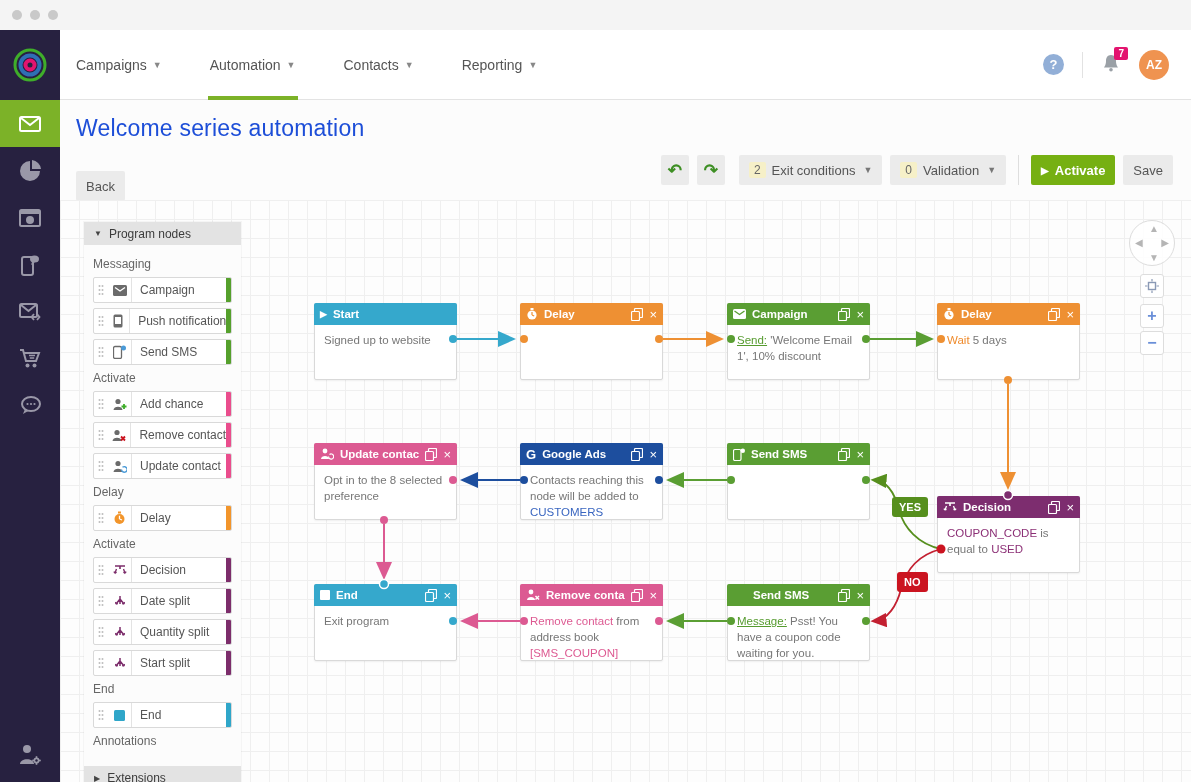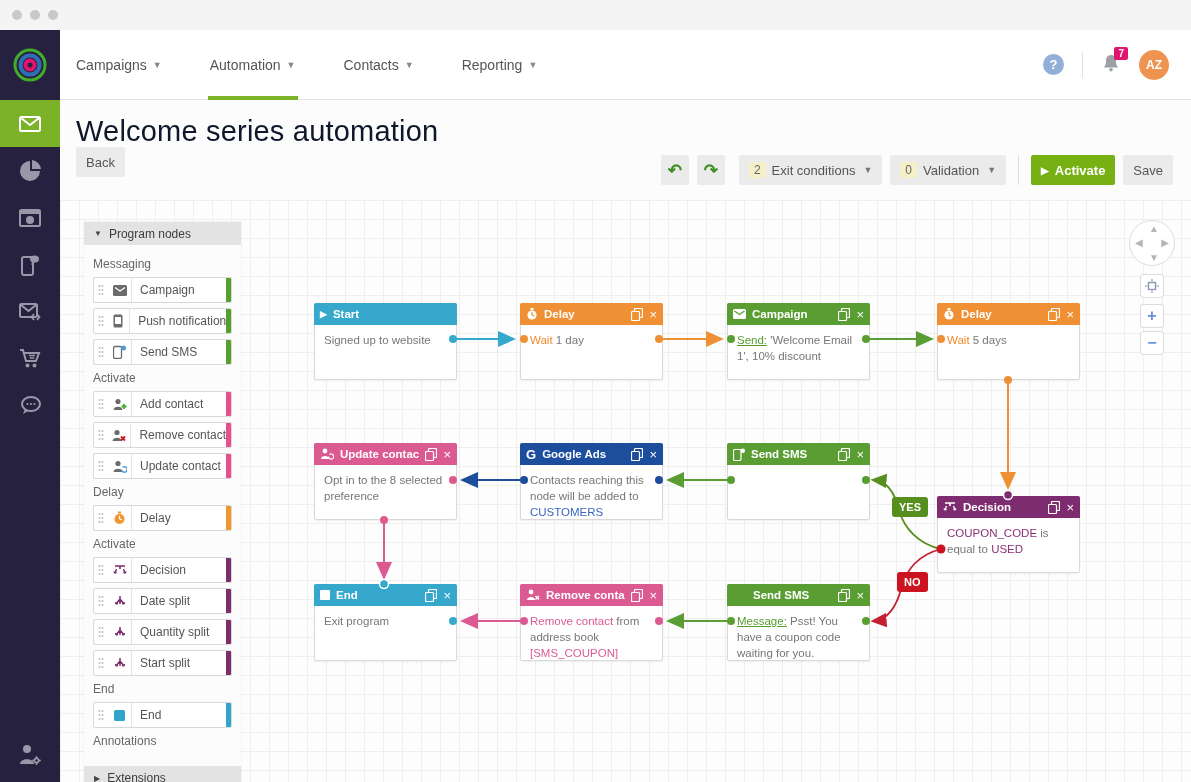--- a/index.html
+++ b/index.html
@@ -26,23 +26,23 @@
   .nav-item.active::after { content:""; position:absolute; left:22px; right:22px; bottom:0; height:4px; background:#7cb228; }
   .nav-right { margin-left:auto; display:flex; align-items:center; gap:18px; padding-right:22px; }
   .help-ic { width:21px; height:21px; border-radius:50%; background:#92afd7; color:#fff; font-size:13px; font-weight:bold; display:flex; align-items:center; justify-content:center; cursor:pointer; }
   .nav-divider { width:1px; height:26px; background:#e2e2e2; }
   .bell-wrap { position:relative; cursor:pointer; }
   .badge { position:absolute; top:-6px; right:-7px; background:#e3146f; color:#fff; font-size:10px; font-weight:bold; padding:1px 4px; border-radius:2px; }
   .avatar { width:30px; height:30px; border-radius:50%; background:#ef9350; color:#fff; font-size:12px; font-weight:bold; display:flex; align-items:center; justify-content:center; cursor:pointer; }
 
   
   .pagehead { position:absolute; left:60px; top:100px; width:1131px; height:100px; background:#fcfcfc; }
-  .page-title { position:absolute; left:16px; top:15px; font-size:29px; font-weight:400; color:#0f172a; letter-spacing:.2px; }
+  .page-title { position:absolute; left:16px; top:15px; font-size:23px; font-weight:400; color:#1d4ed8; letter-spacing:.2px; }
   .btn { display:inline-flex; align-items:center; justify-content:center; gap:6px; height:30px; background:#ebebeb; border:0; border-radius:2px; font-size:13px; color:#555; padding:0 10px; cursor:pointer; font-family:inherit; }
-  .back-btn { position:absolute; left:16px; top:47px; }
+  .back-btn { position:absolute; left:16px; top:71px; }
   .tools { position:absolute; right:18px; top:55px; display:flex; align-items:center; gap:8px; }
   .undo-redo { font-size:17px; font-weight:bold; color:#3e8f24; width:28px; padding:0; }
   .cnt { background:#f6f0c8; font-size:12px; color:#666; padding:1px 5px; border-radius:2px; }
   .caret-s { font-size:9px; color:#777; margin-left:2px; }
   .tool-divider { width:1px; height:30px; background:#dedede; margin:0 4px; }
   .activate-btn { background:#76b012; color:#fff; font-weight:bold; }
   .activate-btn .tri { font-size:10px; }
 
   
   .canvas { position:absolute; left:60px; top:200px; width:1131px; height:582px; background:#fdfdfd;
@@ -325,21 +325,21 @@
                 </g>
               </svg>
             </span>
           <span class="ico-cell">
               <svg width="14" height="13">
                 <circle cx="5" cy="3.5" r="2.6" fill="#6b6b6b"></circle>
                 <path d="M0.5 12 C0.5 7.5 9.5 7.5 9.5 12 Z" fill="#6b6b6b"></path>
                 <path d="M11 6 v5 M8.5 8.5 h5" stroke="#3fae2a" stroke-width="1.8"></path>
               </svg>
             </span>
-          <span class="pal-label">Add contact</span>
+          <span class="pal-label">Add chance</span>
           <span class="pal-bar bar-pink"></span>
         </div>
         <div class="pal-item">
           <span class="drag-dots">
               <svg width="6" height="12">
                 <g fill="#bdbdbd">
                   <circle cx="1.5" cy="2" r="1"></circle>
                   <circle cx="4.5" cy="2" r="1"></circle>
                   <circle cx="1.5" cy="6" r="1"></circle>
                   <circle cx="4.5" cy="6" r="1"></circle>
@@ -608,21 +608,20 @@
           </svg>
         <span class="ttl">Delay</span>
         <span class="acts">
             <svg width="12" height="13">
               <rect x="3.5" y="0.5" width="8" height="9" rx="1" fill="none" stroke="#fff" stroke-width="1.2"></rect>
               <rect x="0.5" y="3.5" width="8" height="9" rx="1" fill="#ee9033" stroke="#fff" stroke-width="1.2"></rect>
             </svg>
             <span class="x">×</span>
           </span>
       </div>
-      <div class="node-b"><span class="t-orange">Wait</span><span> 1 day</span></div>
     </div>
 
     <div class="node" style="left:667px; top:103px;">
       <div class="node-h h-green">
         <svg width="13" height="10">
             <rect width="13" height="10" rx="1.5" fill="#fff"></rect>
             <path d="M1.5 2 L6.5 5.5 L11.5 2" stroke="#5a9e33" stroke-width="1.3" fill="none"></path>
           </svg>
         <span class="ttl">Campaign</span>
         <span class="acts">

